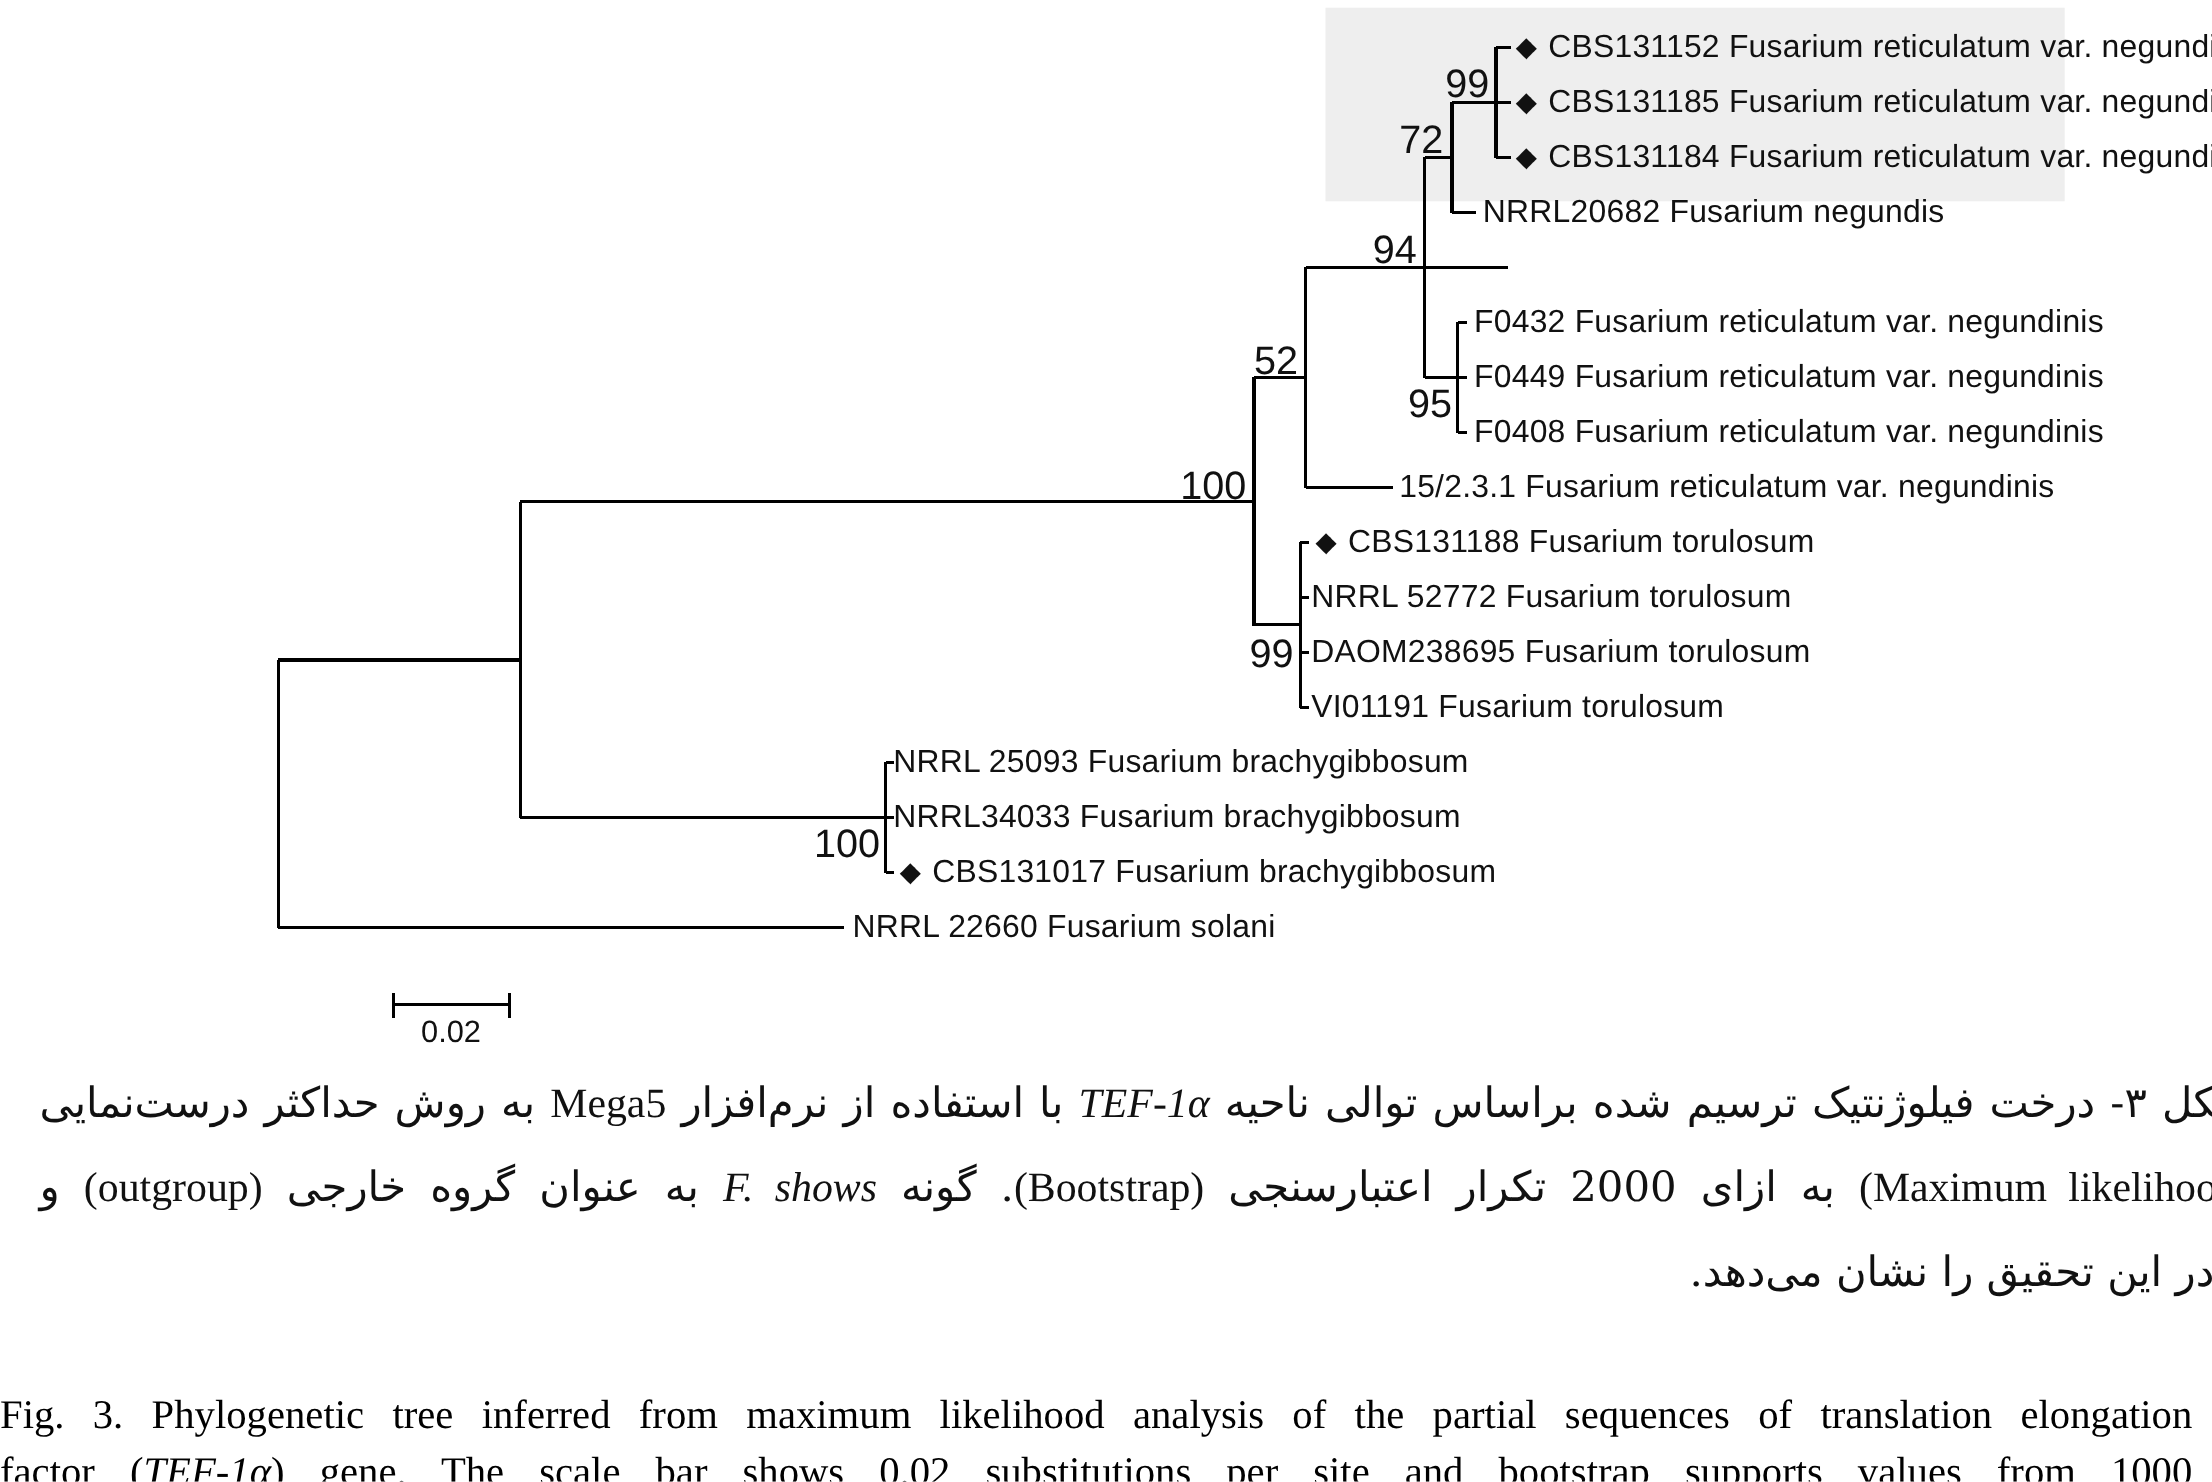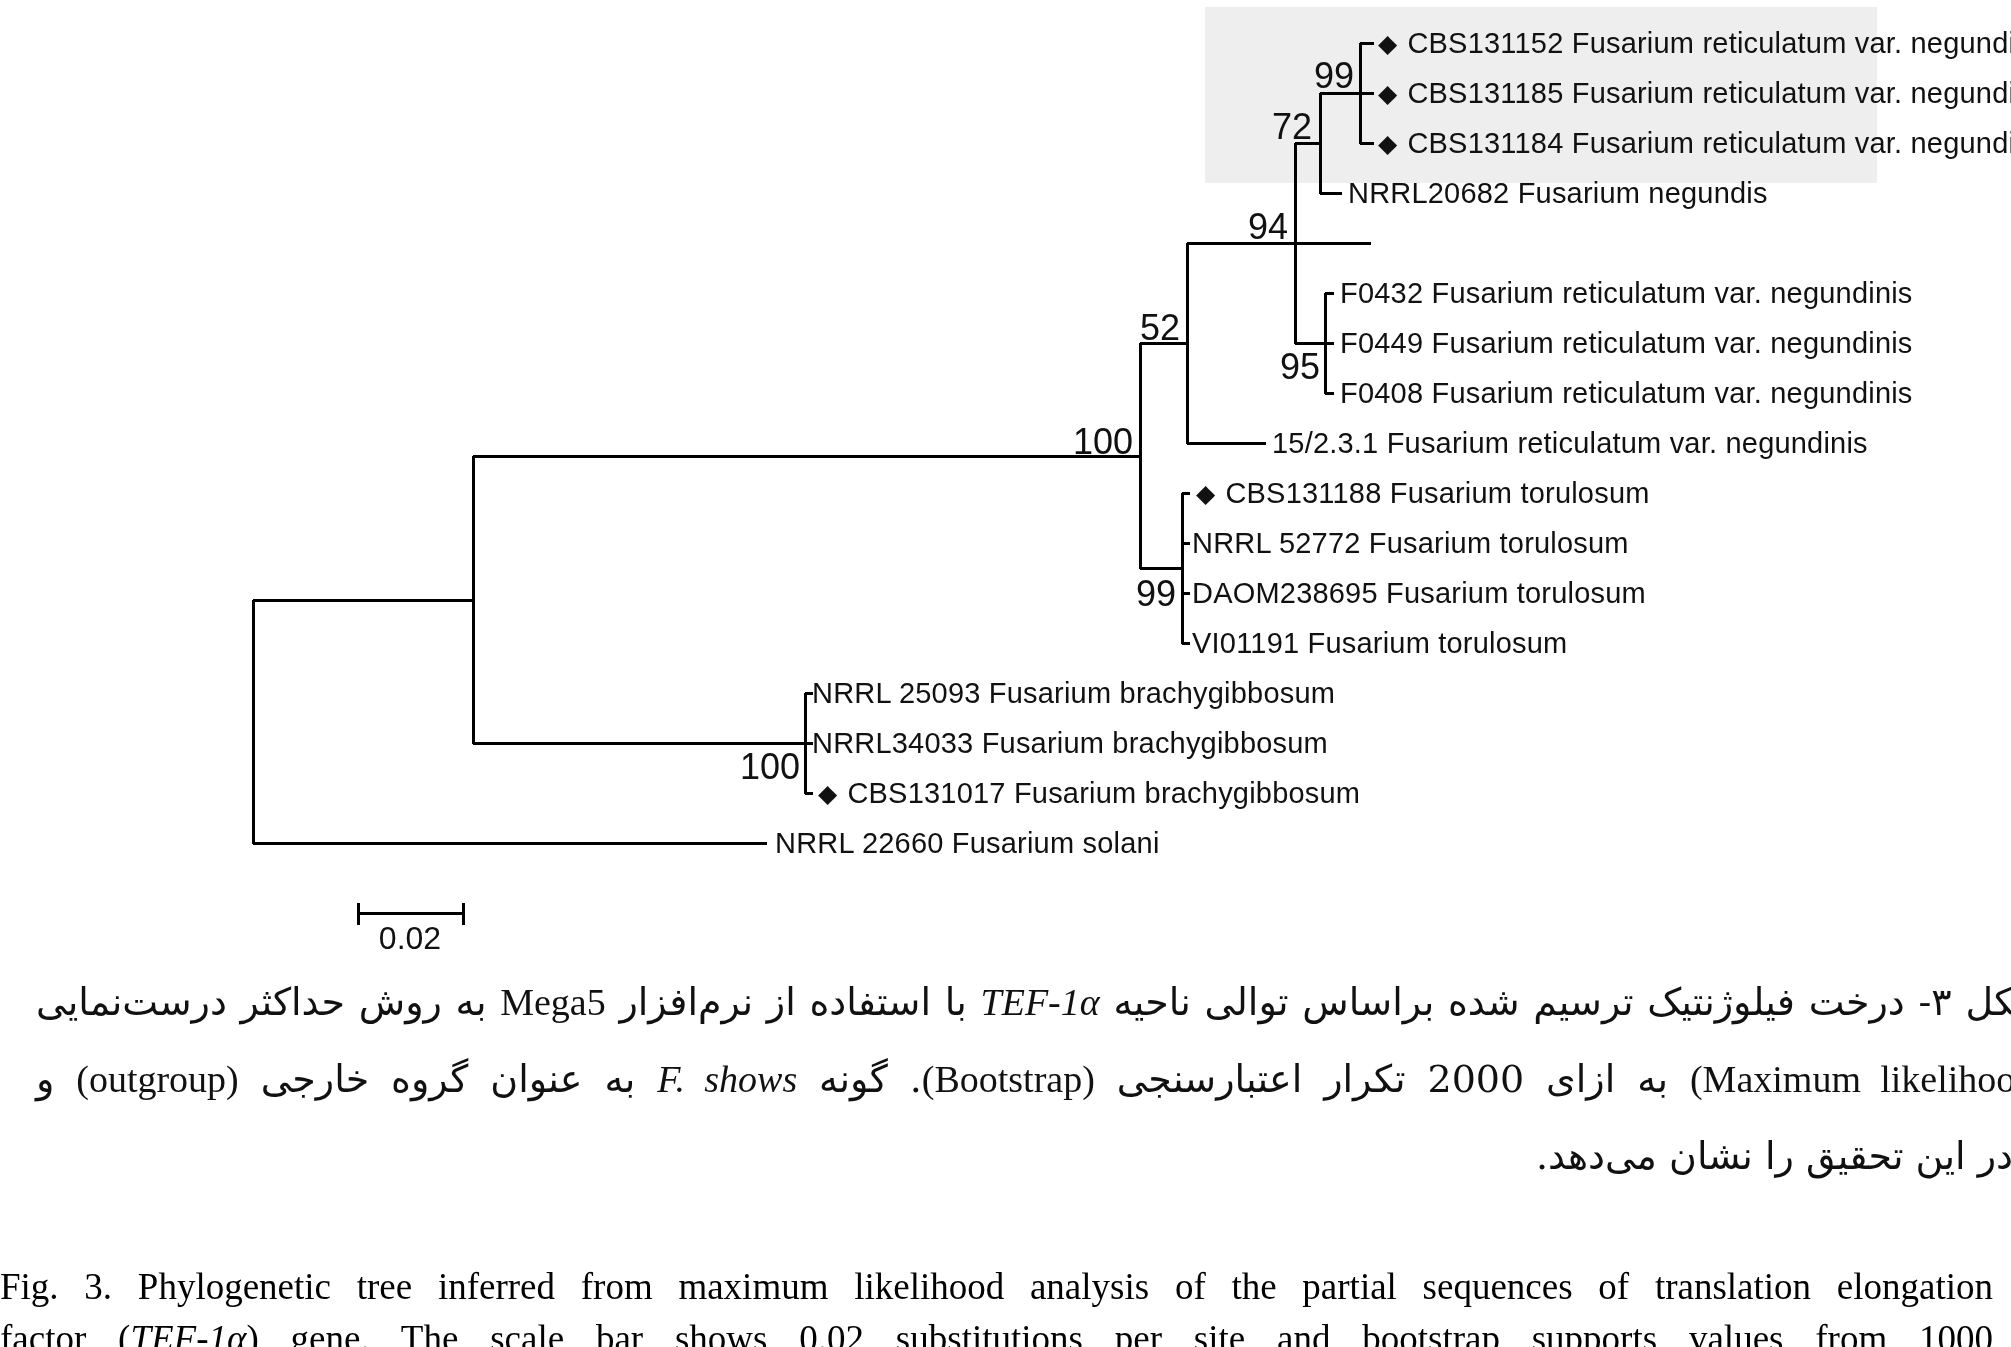--- a/index.html
+++ b/index.html
@@ -4,21 +4,21 @@
 <style>
   html,body{margin:0;padding:0;background:#ffffff;}
   #page{position:relative;width:2011px;height:1347px;background:#ffffff;overflow:hidden;
         font-family:"Liberation Sans",sans-serif;color:#111;}
   #clade-box{position:absolute;left:1205px;top:7px;width:672px;height:176px;background:#eeeeee;}
   #tree-svg{position:absolute;left:0;top:0;}
   .taxon{position:absolute;display:flex;align-items:center;gap:10px;white-space:nowrap;
          transform:translateY(-50%);font-size:29px;letter-spacing:0.2px;}
   .diamond{font-size:25px;line-height:1;}
   .boot{position:absolute;font-size:36px;transform:translate(-100%,-50%);white-space:nowrap;}
-  .scale-label{position:absolute;font-size:32px;transform:translate(-50%,-50%);}
+  .scale-label{position:absolute;font-size:28px;transform:translate(-50%,-50%);}
   
   .fa-caption{position:absolute;left:0;top:964px;width:2011px;direction:rtl;
               font-family:"DejaVu Serif","DejaVu Sans",serif;font-size:38px;line-height:77px;padding-left:36px;}
   .fa-line{height:77px;text-align:justify;text-align-last:justify;}
   .fa-line.last{text-align:center;text-align-last:right;padding-left:0;padding-right:34px;}
   .lat{font-family:"Liberation Serif",serif;}
   .lat-italic{font-family:"Liberation Serif",serif;font-style:italic;}
   .marker-par{display:inline-block;width:34px;height:27px;background:#000;
               transform:skewX(-22deg);vertical-align:-2px;margin:0 8px;}
   .en-caption{position:absolute;left:0;top:1261px;width:1993px;

